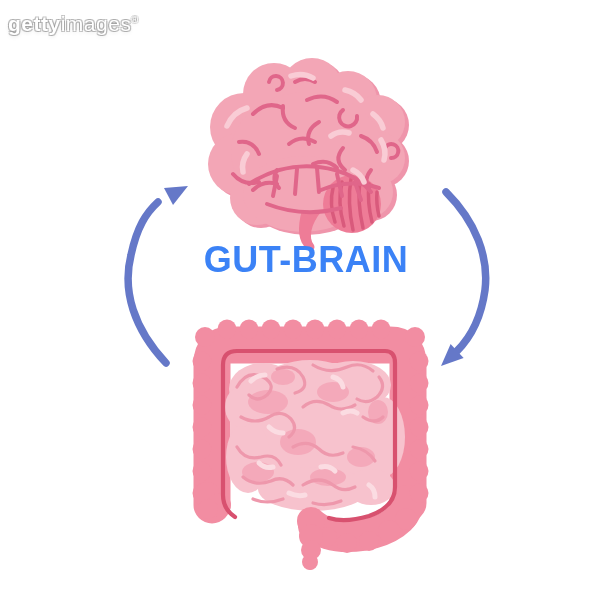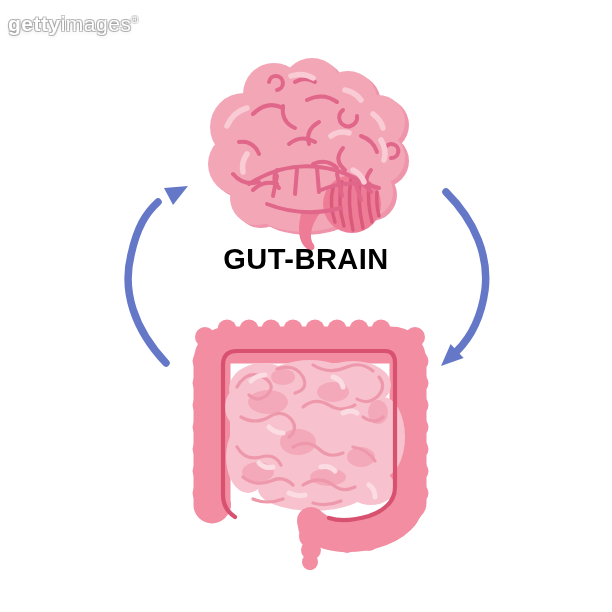--- a/index.html
+++ b/index.html
@@ -22,22 +22,22 @@
                  0 2px 4px rgba(0,0,0,.10);
   }
   .watermark .bold{font-weight:700;}
   .watermark .light{font-weight:400;}
   .watermark .reg{font-size:9px;vertical-align:super;}
 
   
   .title{
     position:absolute;left:0;right:0;top:237px;
     text-align:center;
-    font-weight:700;font-size:29px;line-height:31px;
-    letter-spacing:.5px;color:#000000;
+    font-weight:700;font-size:36px;line-height:31px;
+    letter-spacing:.5px;color:#3b82f6;
   }
 
   .brain-svg{position:absolute;left:195px;top:45px;}
   .gut-svg{position:absolute;left:193px;top:310px;}
   .arrows-svg{position:absolute;left:0;top:0;}
 </style>
 </head>
 <body>
 
 <div class="canvas">

